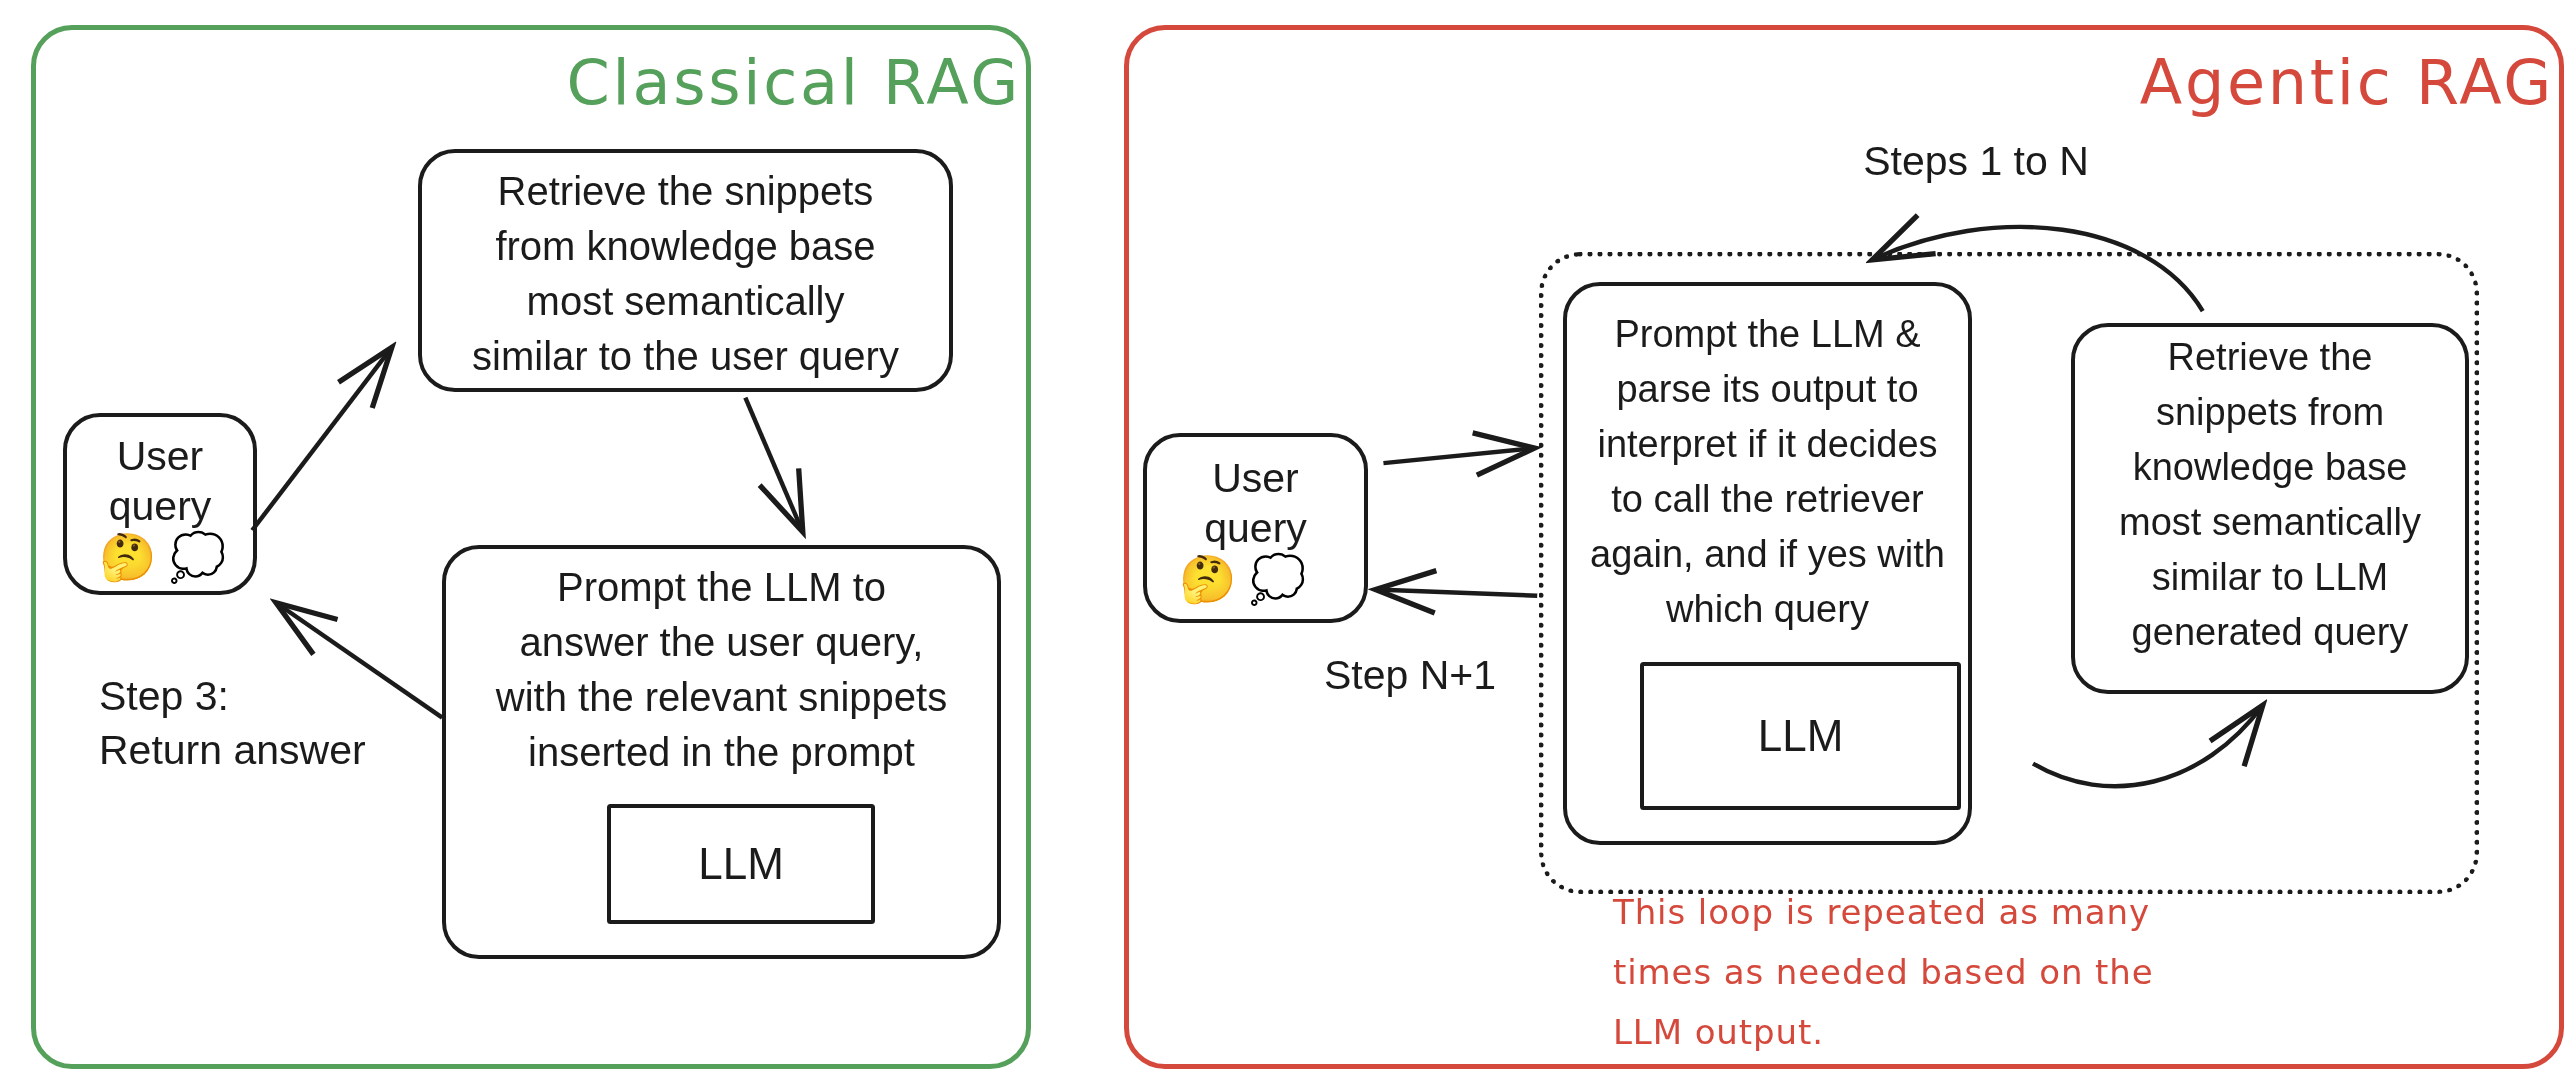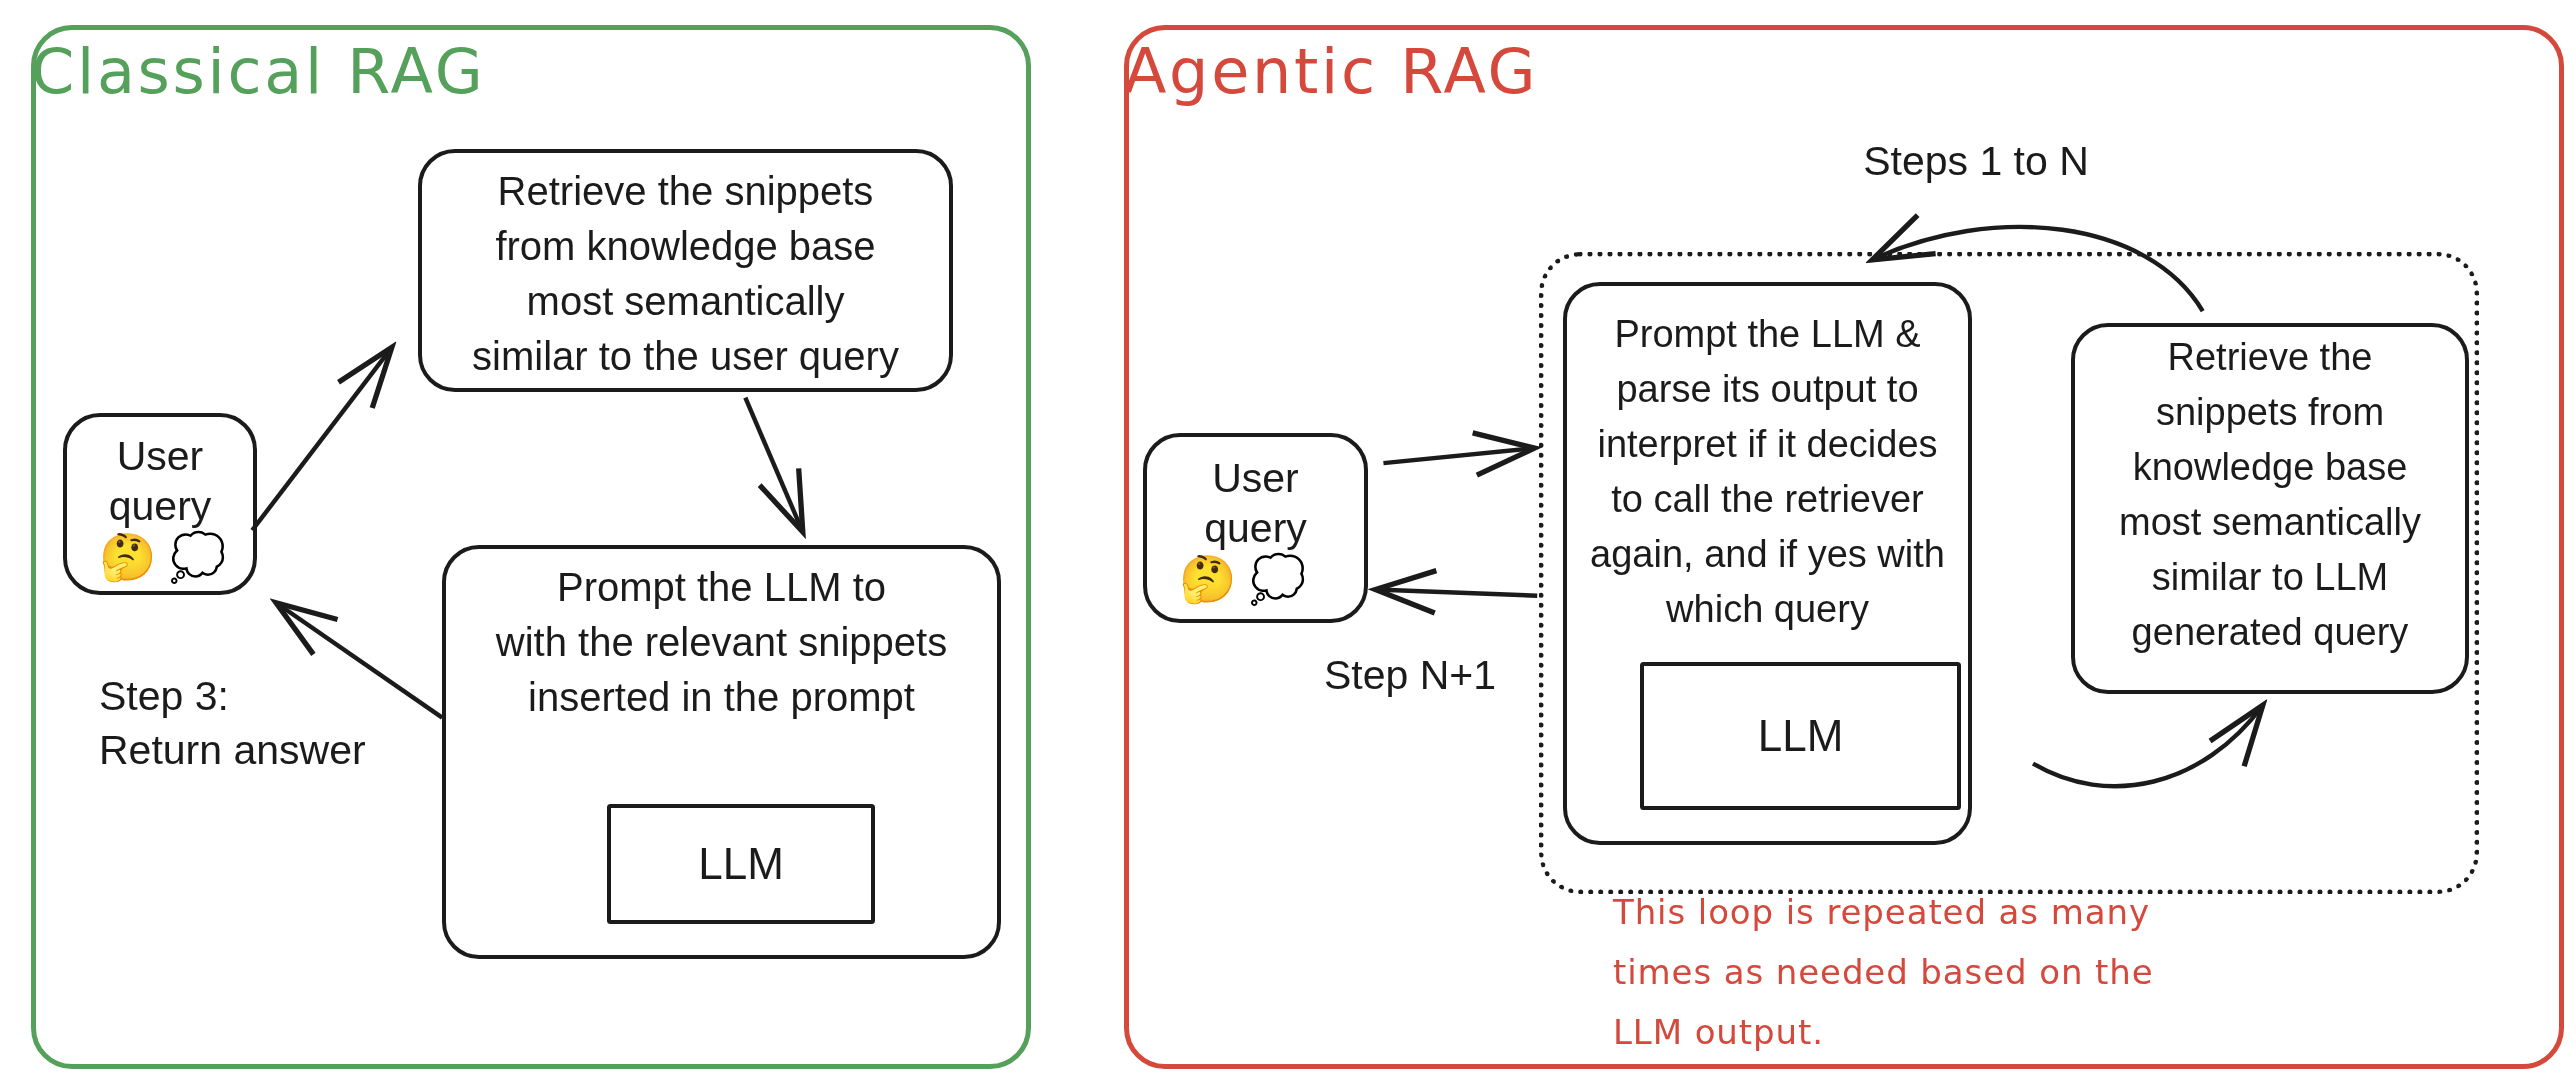--- a/index.html
+++ b/index.html
@@ -4,22 +4,22 @@
 <style>
   html,body{margin:0;padding:0;background:#ffffff;}
   .stage{
     position:relative;width:2576px;height:1080px;background:#ffffff;
     font-family:"Liberation Sans",sans-serif;color:#1b1b1b;overflow:hidden;
   }
   .panel{position:absolute;background:#ffffff;border:5.3px solid #000;border-radius:41px;}
   .panel.green{border-color:#55a05a;}
   .panel.red{border-color:#d5493c;}
   .title{
-    position:absolute;text-align:left;font-size:62px;letter-spacing:2.7px;
-    font-family:"DejaVu Sans",sans-serif;white-space:nowrap;
+    position:absolute;text-align:right;font-size:62px;letter-spacing:2.7px;
+    font-family:"DejaVu Sans",sans-serif;white-space:nowrap;margin-top:11px;
   }
   .title.green{color:#55a05a;}
   .title.red{color:#d5493c;}
   .box{
     position:absolute;background:#fff;border:4.4px solid #1b1b1b;border-radius:37px;
     text-align:center;box-sizing:border-box;
   }
   .box .ln{font-size:40px;line-height:55px;white-space:nowrap;text-align:center;}
   .box .ln.sm{font-size:38px;line-height:55px;}
   .uq .ln{font-size:41px;line-height:50px;}
@@ -53,20 +53,21 @@
   </div>
 
   <div class="box uq" style="left:63px;top:413px;width:194px;height:182px;padding-top:14px;">
     <div class="ln">User</div>
     <div class="ln">query</div>
     <div class="emoji-row">🤔 💭</div>
   </div>
 
   <div class="box" style="left:442px;top:545px;width:559px;height:414px;padding-top:11px;">
     <div class="ln">Prompt the LLM to</div>
+    <div class="ln">answer the user query,</div>
     <div class="ln">with the relevant snippets</div>
     <div class="ln">inserted in the prompt</div>
     <div class="llm-rect" style="left:161px;top:255px;width:260px;height:112px;border-radius:3.5px;">
       <span>LLM</span>
     </div>
   </div>
 
   <div class="label" style="left:99px;top:669px;">
     <div>Step 3:</div>
     <div>Return answer</div>

